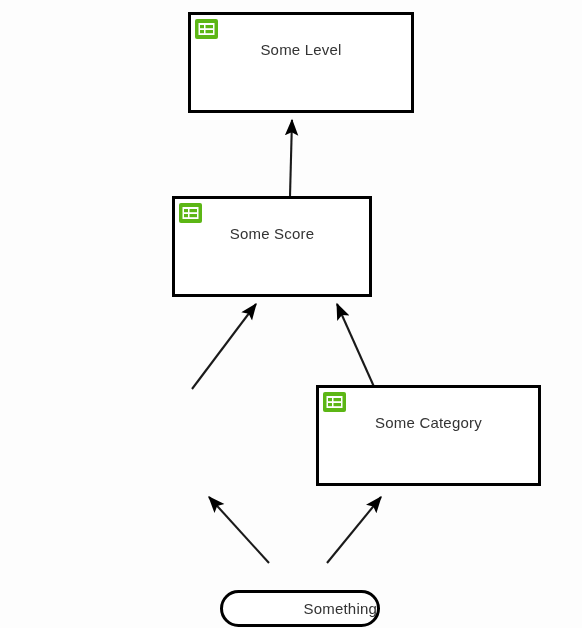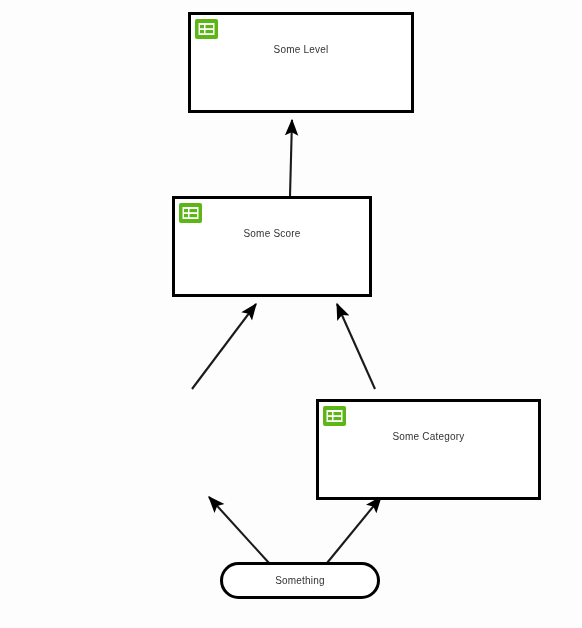--- a/index.html
+++ b/index.html
@@ -36,21 +36,21 @@
     justify-content: center;
   }
   .node.rect {
     border-radius: 0;
   }
   .node.stadium {
     border-radius: 26px;
     border-width: 3px;
   }
   .node-label {
-    font-size: 10px;
+    font-size: 15px;
     color: #333333;
     letter-spacing: 0.2px;
     line-height: 1;
     text-align: center;
     user-select: none;
     position: relative;
     top: -13px;
   }
   .node.stadium .node-label {
     top: 0;
@@ -107,29 +107,29 @@
       <rect x="3.5" y="4" width="16" height="12" fill="#ffffff"></rect>
       <rect x="5" y="6" width="4" height="3.2" fill="#5cb615"></rect>
       <rect x="5" y="11" width="4" height="3.2" fill="#5cb615"></rect>
       <rect x="10.5" y="6" width="7.5" height="3.2" fill="#5cb615"></rect>
       <rect x="10.5" y="11" width="7.5" height="3.2" fill="#5cb615"></rect>
     </svg>
     <span class="node-label">Some Score</span>
   </div>
 
 
-  <div class="node rect" style="left:316px; top:399px; width:225px; height:101px;">
+  <div class="node rect" style="left:316px; top:385px; width:225px; height:101px;">
     <svg class="node-icon" viewBox="0 0 23 20">
       <rect x="0" y="0" width="23" height="20" rx="2" fill="#5cb615"></rect>
       <rect x="3.5" y="4" width="16" height="12" fill="#ffffff"></rect>
       <rect x="5" y="6" width="4" height="3.2" fill="#5cb615"></rect>
       <rect x="5" y="11" width="4" height="3.2" fill="#5cb615"></rect>
       <rect x="10.5" y="6" width="7.5" height="3.2" fill="#5cb615"></rect>
       <rect x="10.5" y="11" width="7.5" height="3.2" fill="#5cb615"></rect>
     </svg>
     <span class="node-label">Some Category</span>
   </div>
 
-  <div class="node stadium" style="left:220px; top:562px; width:160px; height:37px;">
+  <div class="node stadium" style="left:220px; top:590px; width:160px; height:37px;justify-content:flex-end;">
     <span class="node-label">Something</span>
   </div>
 
 </div>
 
 </body></html>

